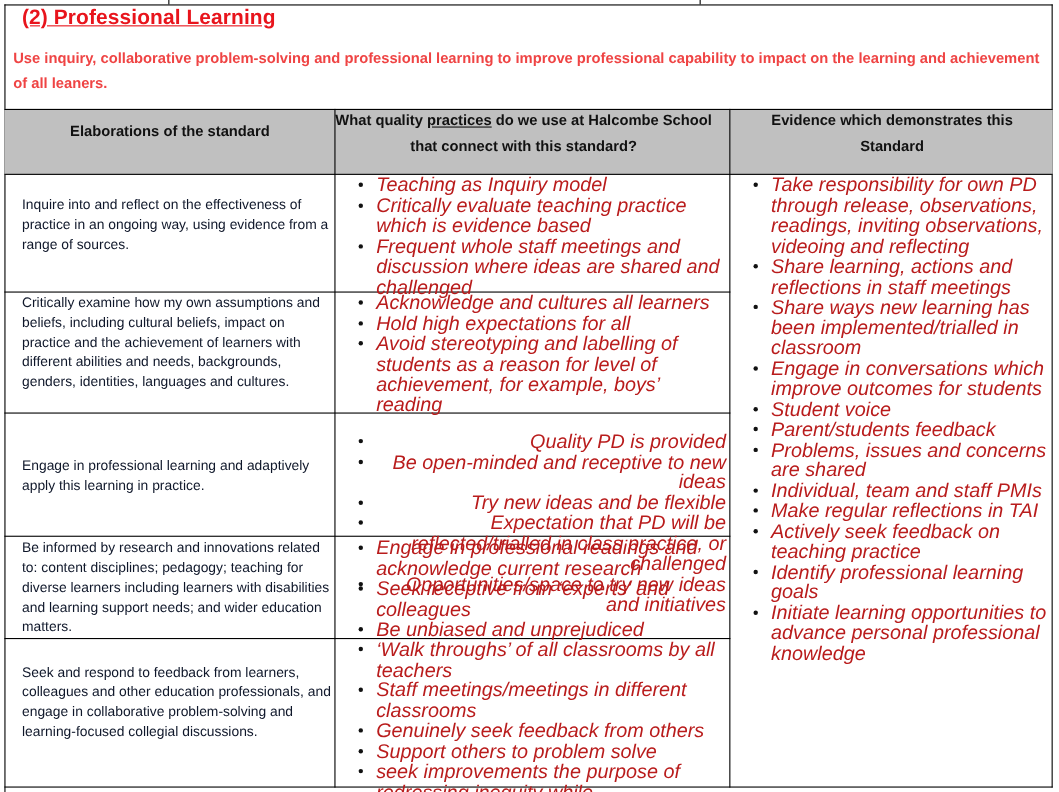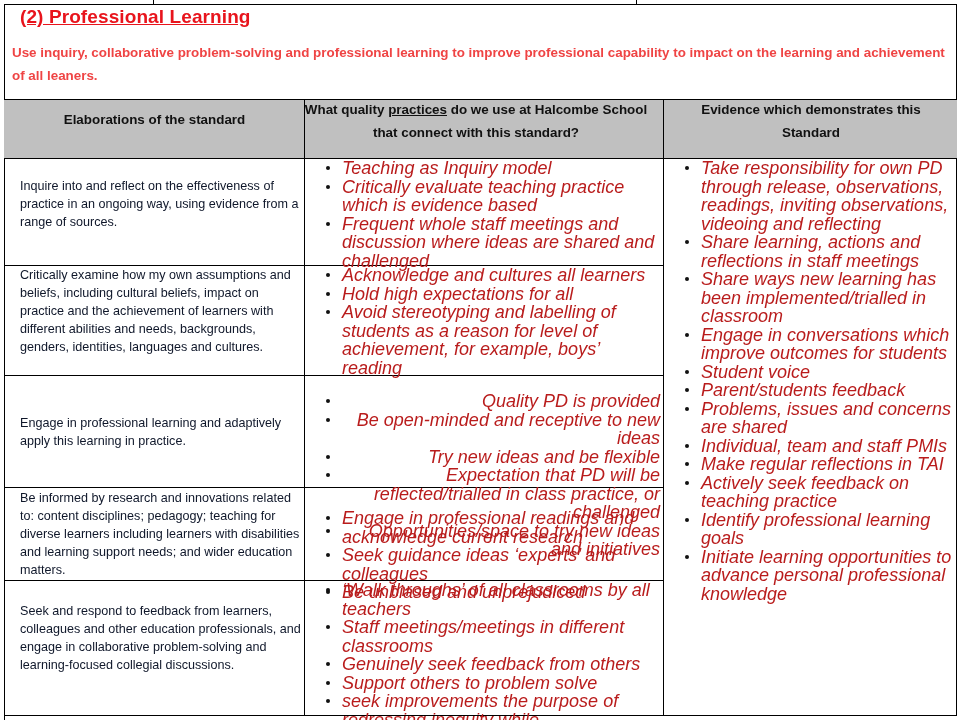--- a/index.html
+++ b/index.html
@@ -67,23 +67,23 @@
 <div class="abs cell-text" style="left:20px; top:414px; width:282px;">Engage in professional learning and adaptively apply this learning in practice.</div>
 <ul class="abs bl" style="left:320px; top:392px; width:340px;text-align:right;">
   <li>Quality PD is provided</li>
   <li>Be open-minded and receptive to new ideas</li>
   <li>Try new ideas and be flexible</li>
   <li>Expectation that PD will be reflected/trialled in class practice, or challenged</li>
   <li>Opportunities/space to try new ideas and initiatives</li>
 </ul>
 
 <div class="abs cell-text" style="left:20px; top:489px; width:282px;">Be informed by research and innovations related to: content disciplines; pedagogy; teaching for diverse learners including learners with disabilities and learning support needs; and wider education matters.</div>
-<ul class="abs bl" style="left:320px; top:489px; width:340px;margin-top:20px;">
+<ul class="abs bl" style="left:320px; top:489px; width:340px;">
   <li>Engage in professional readings and acknowledge current research</li>
-  <li>Seek guidance ideas ‘experts’ and colleagues</li>
+  <li>Seek receptive from ‘experts’ and colleagues</li>
   <li>Be unbiased and unprejudiced</li>
 </ul>
 
 <div class="abs cell-text" style="left:20px; top:602px; width:282px;">Seek and respond to feedback from learners, colleagues and other education professionals, and engage in collaborative problem-solving and learning-focused collegial discussions.</div>
 <ul class="abs bl" style="left:320px; top:581px; width:340px;">
   <li>‘Walk throughs’ of all classrooms by all teachers</li>
   <li>Staff meetings/meetings in different classrooms</li>
   <li>Genuinely seek feedback from others</li>
   <li>Support others to problem solve</li>
   <li>seek improvements the purpose of redressing inequity while simultaneously enhancing the quality of teaching and learning.</li>

